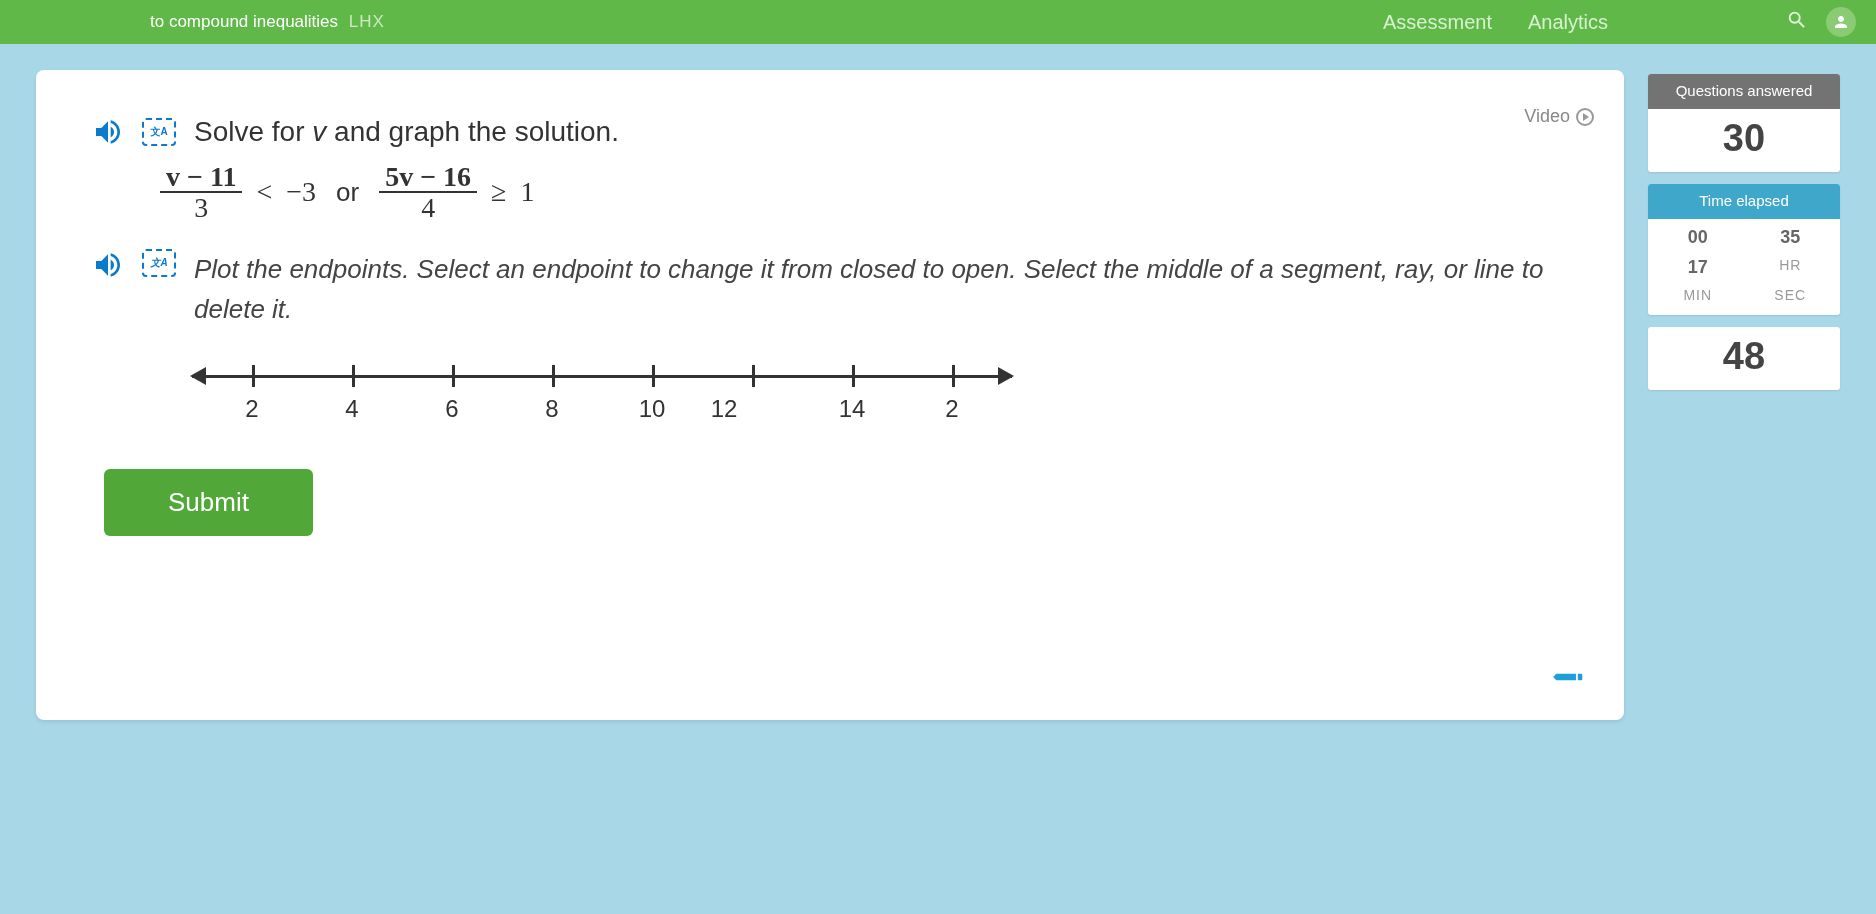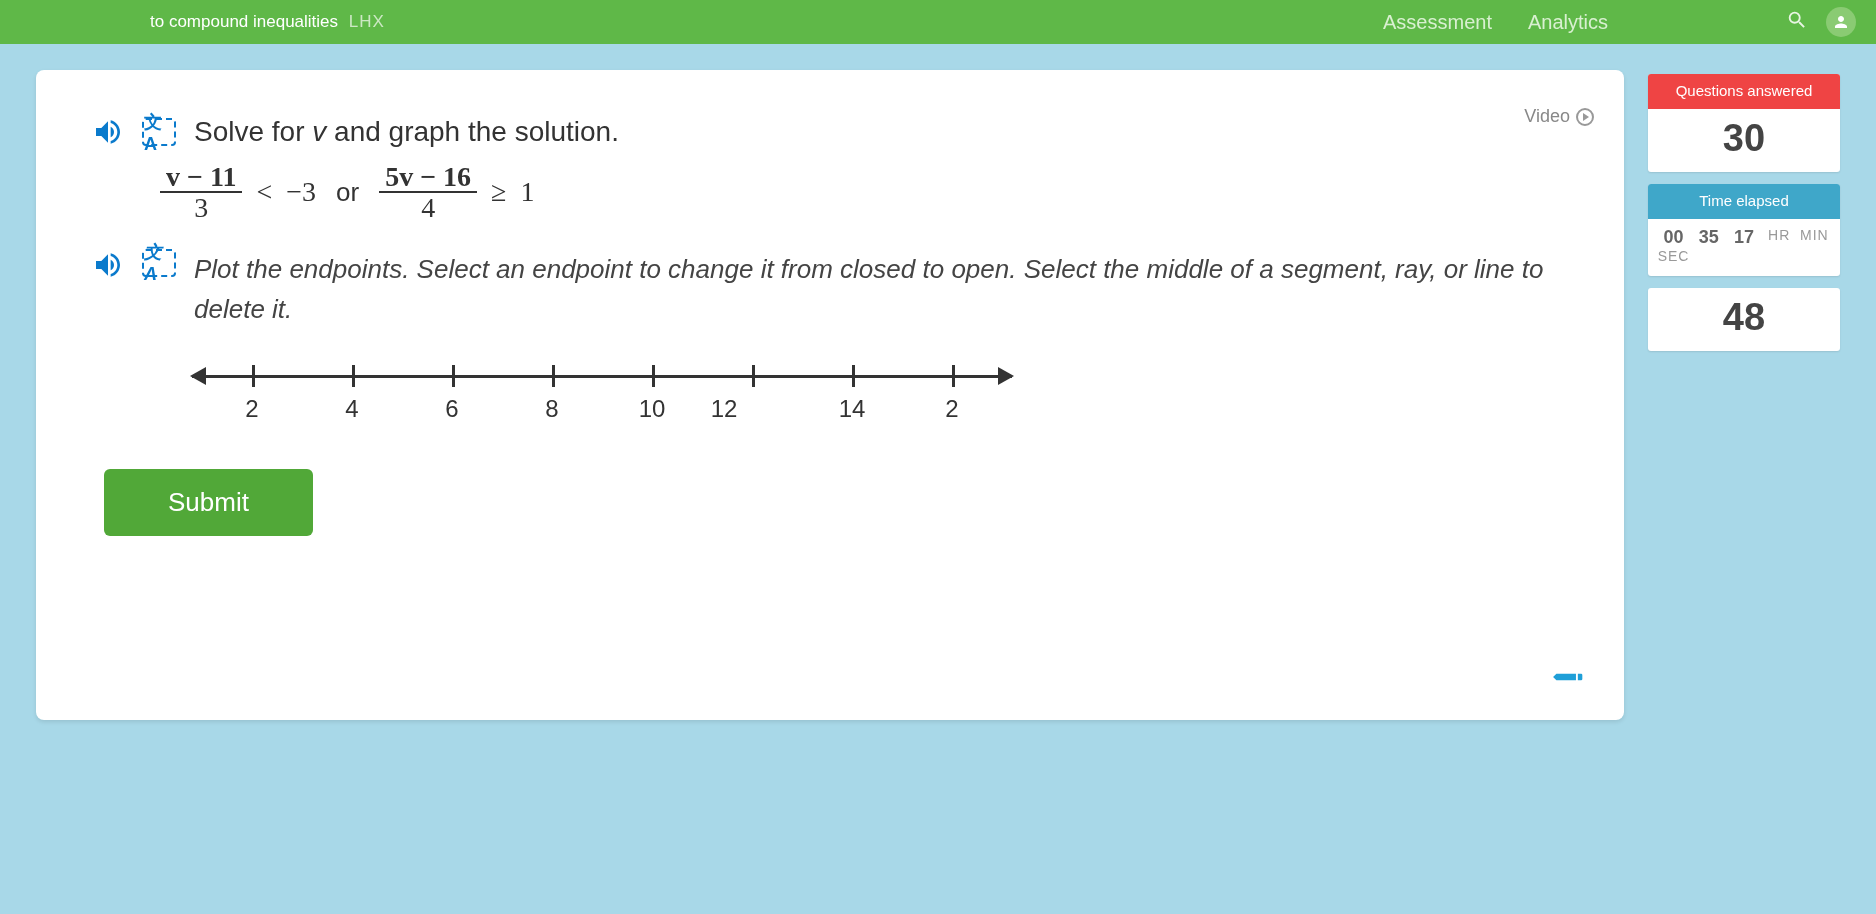--- a/index.html
+++ b/index.html
@@ -75,21 +75,21 @@
   font-size: 28px;
 }
 .prompt-row .q-text { color: #333; }
 .prompt-row .q-text .ital { font-style: italic; }
 .speaker-icon { width: 32px; height: 32px; flex-shrink: 0; cursor: pointer; }
 .speaker-icon svg { width: 32px; height: 32px; fill: #0a7acc; }
 .translate-icon {
   width: 34px; height: 28px; flex-shrink: 0;
   border: 2px dashed #0a7acc; border-radius: 4px;
   display: flex; align-items: center; justify-content: center;
-  color: #0a7acc; font-size: 18px; font-weight: bold;
+  color: #0a7acc; font-size: 10px; font-weight: bold;
   cursor: pointer;
 }
 .math {
   margin: 14px 0 26px 68px;
   font-size: 28px;
   color: #333;
   font-family: "Times New Roman", serif;
   display: flex;
   align-items: center;
   gap: 14px;
@@ -193,34 +193,34 @@
   padding-bottom: 10px;
   box-shadow: 0 1px 2px rgba(0,0,0,.1);
 }
 .side-head {
   color: #fff;
   font-size: 15px;
   padding: 8px 4px;
   border-radius: 3px 3px 0 0;
   line-height: 1.25;
 }
-.side-head.green { background: #ef4444; }
+.side-head.green { background: #737373; }
 .side-head.blue { background: #3fa7c9; }
 .side-head.orange { background: #d85a2a; }
 .side-value {
   font-size: 38px;
   font-weight: bold;
   color: #444;
   padding: 8px 0 2px;
 }
 .time-grid {
   display: grid;
-  grid-template-columns: 1fr 1fr 1fr 1fr 1fr;
+  grid-template-columns: 1fr 1fr;
   padding: 8px 8px 2px;
-  gap: 0;
+  gap: 9px;
 }
 .time-grid .tv { font-size: 18px; color: #666; font-weight: bold; }
 .time-grid .tl { font-size: 14px; color: #999; letter-spacing: 1px; }
 .side-sub { font-size: 11px; color: #f3d6ca; margin-top: 2px; }
 .side-sub .qmark {
   display: inline-block; width: 14px; height: 14px;
   background: #fff; color: #d85a2a;
   border-radius: 50%; font-size: 11px; line-height: 14px;
   margin-left: 4px; font-weight: bold;
 }

